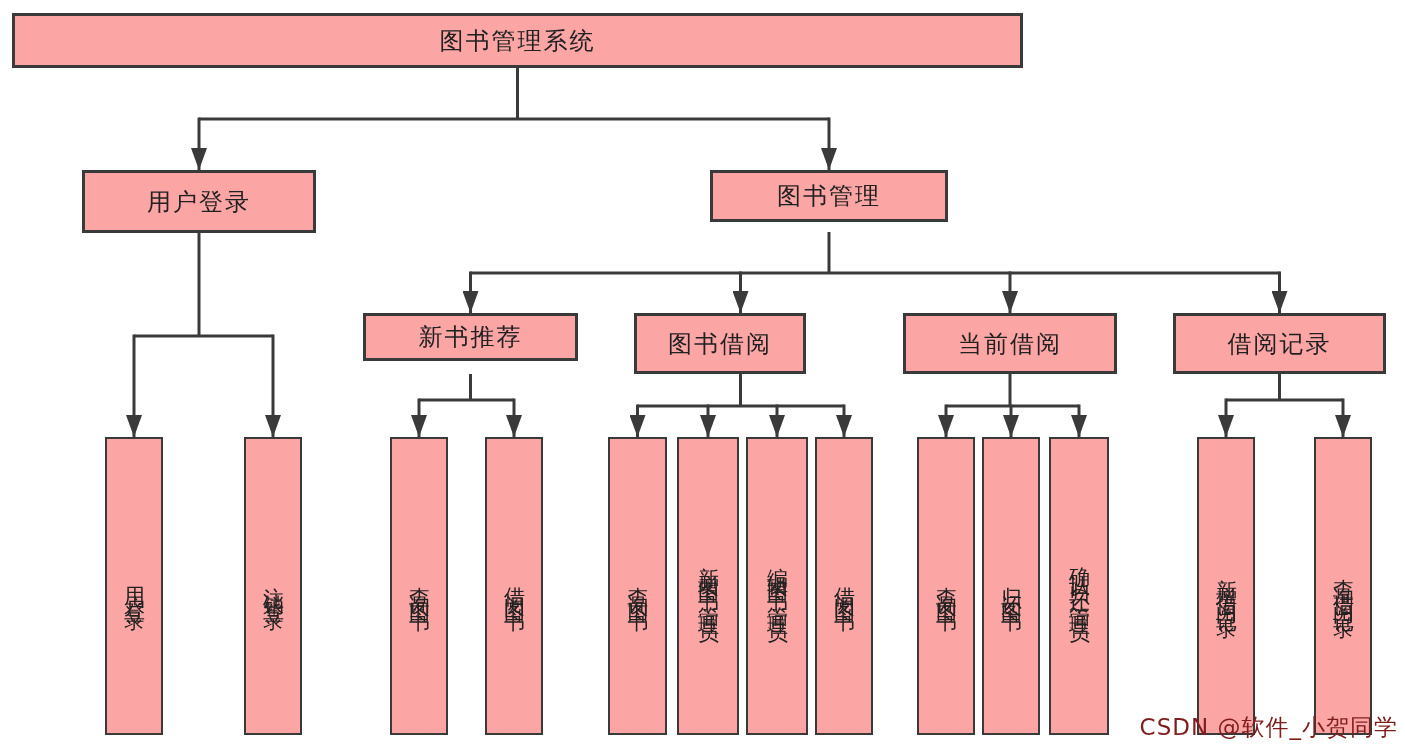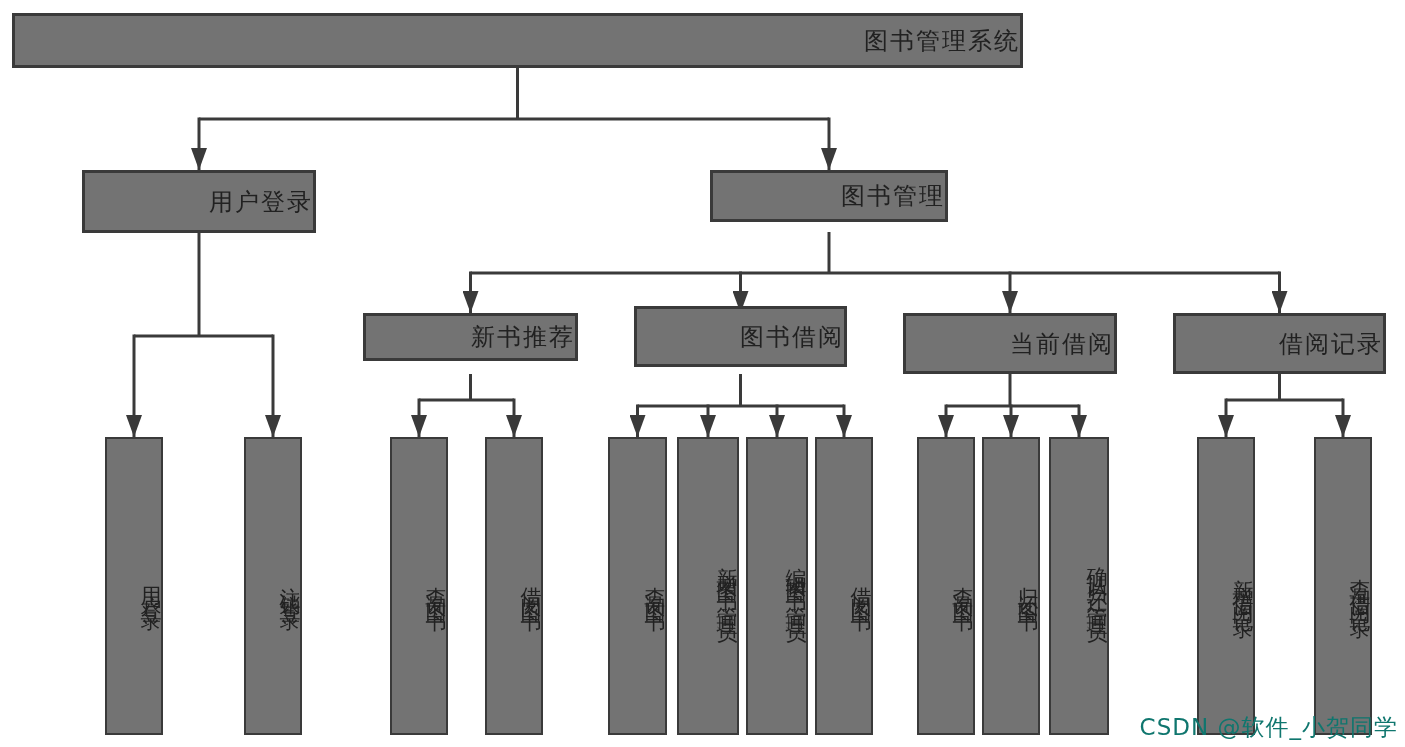--- a/index.html
+++ b/index.html
@@ -17,24 +17,24 @@
   }
   #edges {
     position: absolute;
     left: 0; top: 0;
     width: 1405px; height: 747px;
   }
   .node {
     position: absolute;
     box-sizing: border-box;
     border: 3px solid #3a3a3a;
-    background: #737373;
+    background: #fca5a5;
     display: flex;
     align-items: center;
-    justify-content: flex-end;
+    justify-content: center;
     color: #212121;
   }
   .node.hlabel span {
     font-size: 24px;
     letter-spacing: 2px;
     white-space: nowrap;
   }
   .node.leaf {
     border-width: 2.5px;
   }
@@ -44,21 +44,21 @@
     font-size: 21px;
     line-height: 1;
     letter-spacing: 8px;
     white-space: nowrap;
   }
   #watermark {
     position: absolute;
     right: 7px;
     bottom: 4px;
     font-size: 23px;
-    color: #0f766e;
+    color: #7f1d1d;
     letter-spacing: 1px;
     white-space: nowrap;
     z-index: 5;
     margin-top: 9px;
   }
 </style>
 </head>
 <body>
 
 <div id="canvas">
@@ -132,21 +132,21 @@
   <div class="node hlabel" style="left:82px; top:170px; width:234px; height:63px;">
     <span>用户登录</span>
   </div>
   <div class="node hlabel" style="left:710px; top:170px; width:238px; height:52px;">
     <span>图书管理</span>
   </div>
 
   <div class="node hlabel" style="left:363px; top:313px; width:215px; height:48px;">
     <span>新书推荐</span>
   </div>
-  <div class="node hlabel" style="left:634px; top:306px; width:213px; height:61px;">
+  <div class="node hlabel" style="left:634px; top:313px; width:172px; height:61px;">
     <span>图书借阅</span>
   </div>
   <div class="node hlabel" style="left:903px; top:313px; width:214px; height:61px;">
     <span>当前借阅</span>
   </div>
   <div class="node hlabel" style="left:1173px; top:313px; width:213px; height:61px;">
     <span>借阅记录</span>
   </div>
 
   <div class="node leaf" style="left:105px; top:437px; width:58px; height:298px;">

